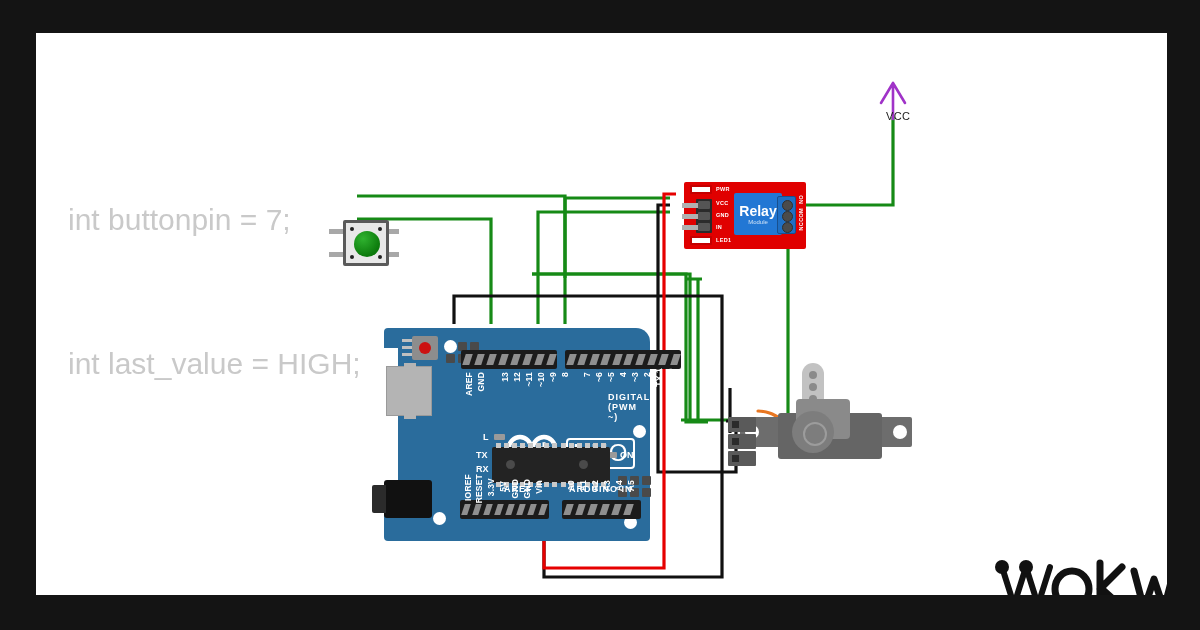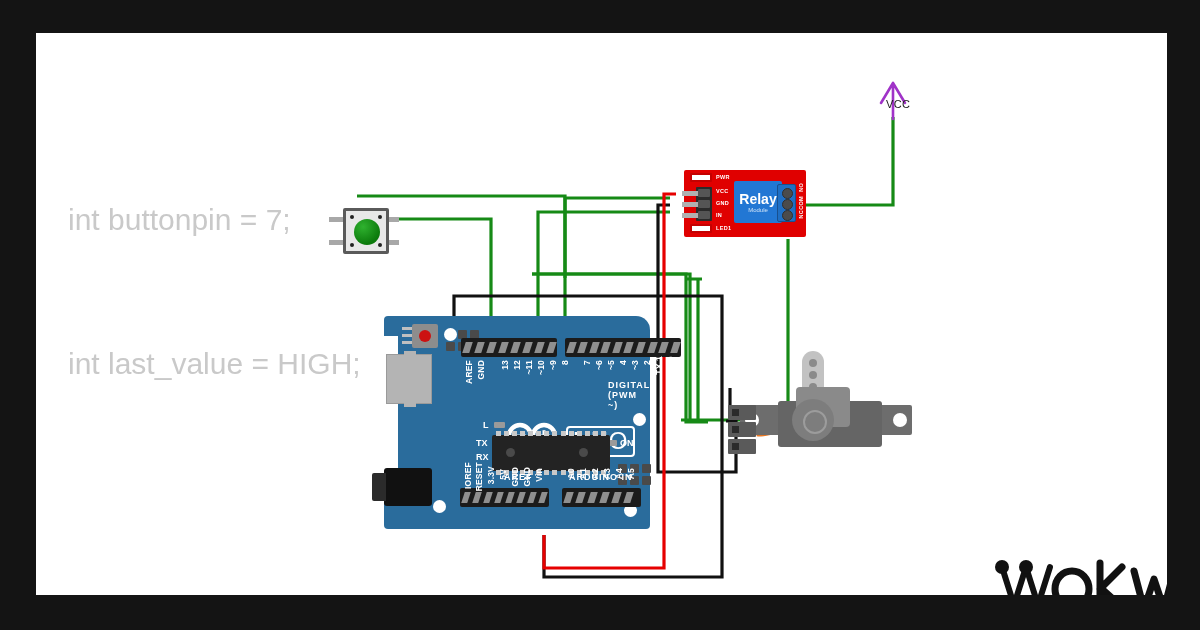--- a/index.html
+++ b/index.html
@@ -57,21 +57,21 @@
   .code .ln { display: block; height: 48px; }
   
   svg.wires {
     position: absolute;
     left: 0; top: 0;
     width: 1131px; height: 562px;
     z-index: 10;
     overflow: visible;
   }
   
-  .comp { position: absolute; z-index: 20; }
+  .comp { position: absolute; z-index: 20; margin-top: 12px; }
 
   
   .uno {
     left: 348px; top: 283px;
     width: 266px; height: 213px;
   }
   .uno-pcb {
     position: absolute; left: 0; top: 0;
     width: 266px; height: 213px;
     background: #2a6c9c;

